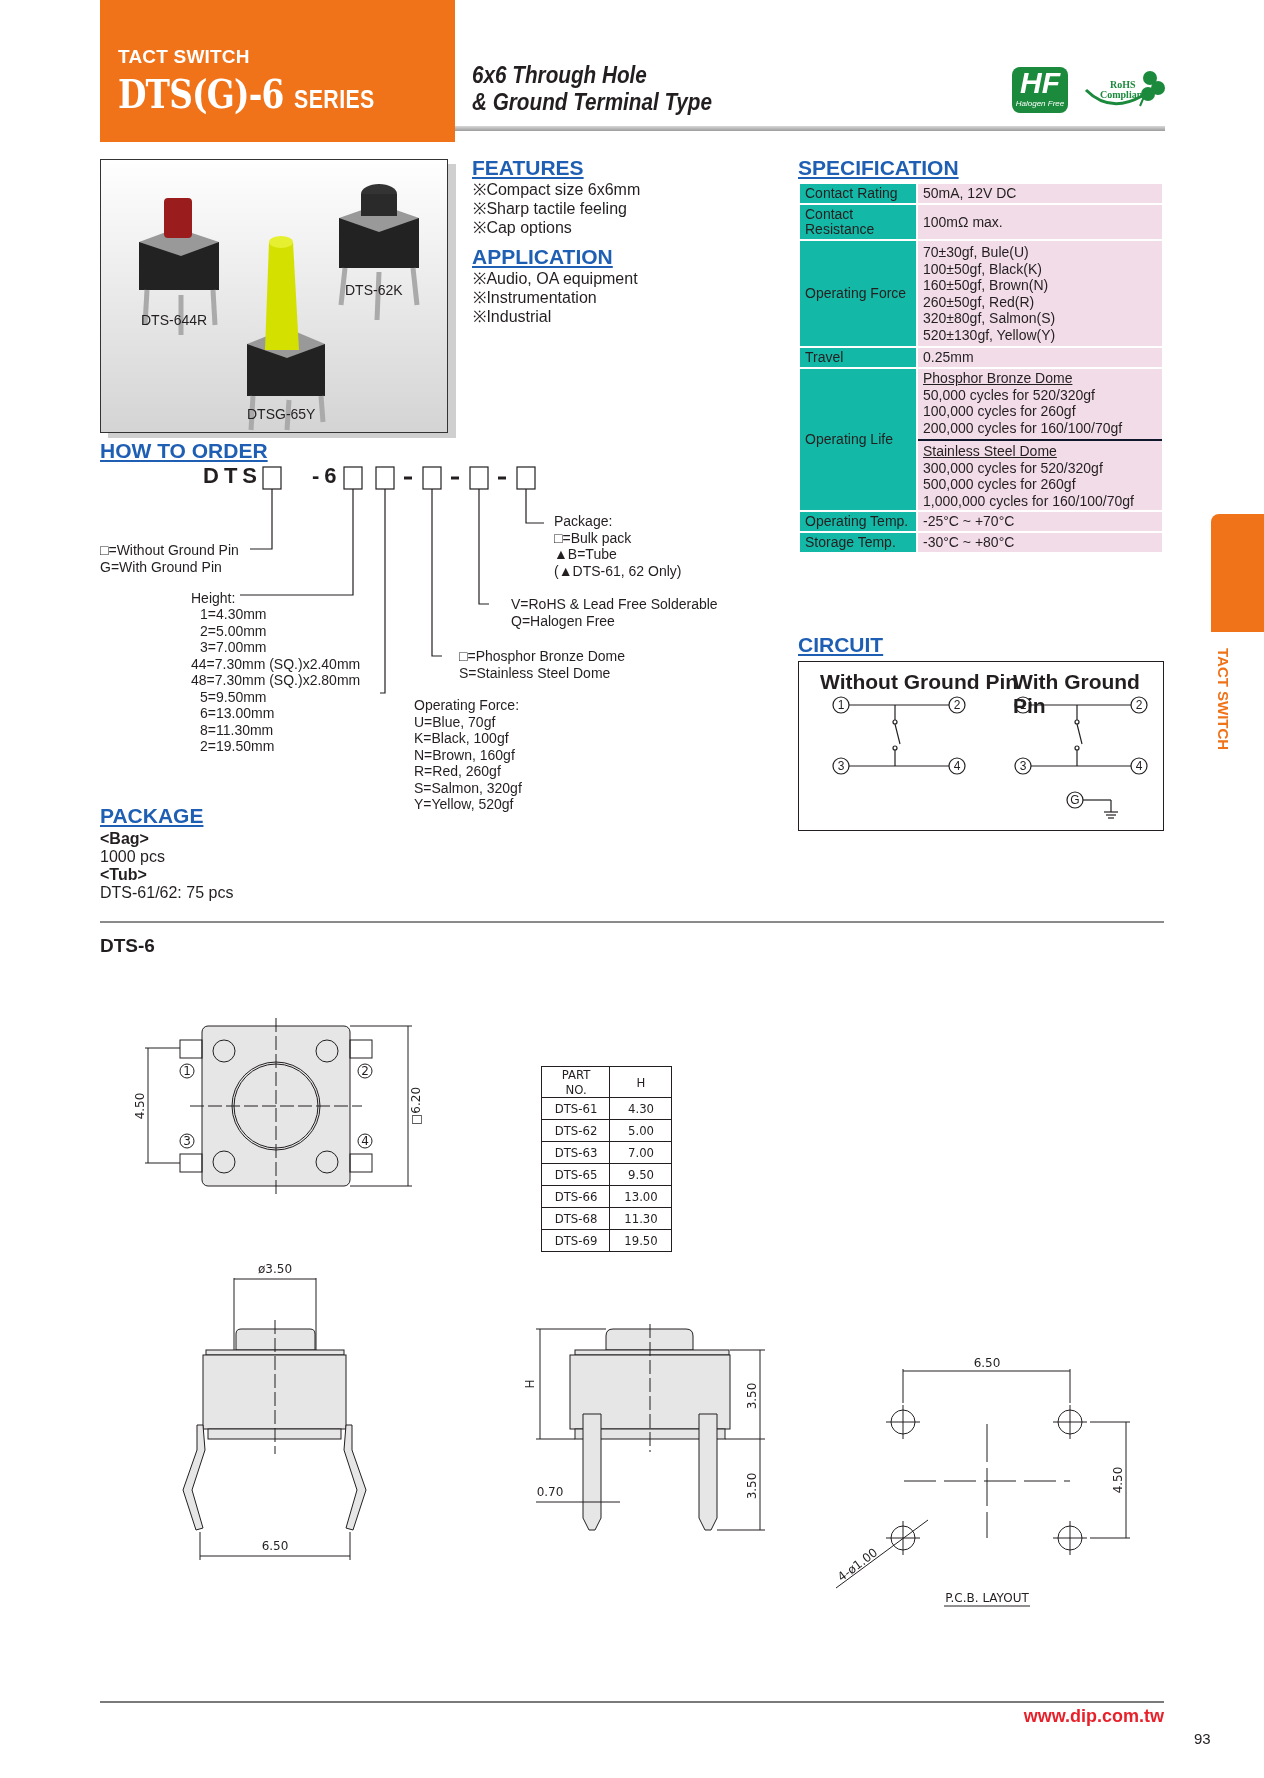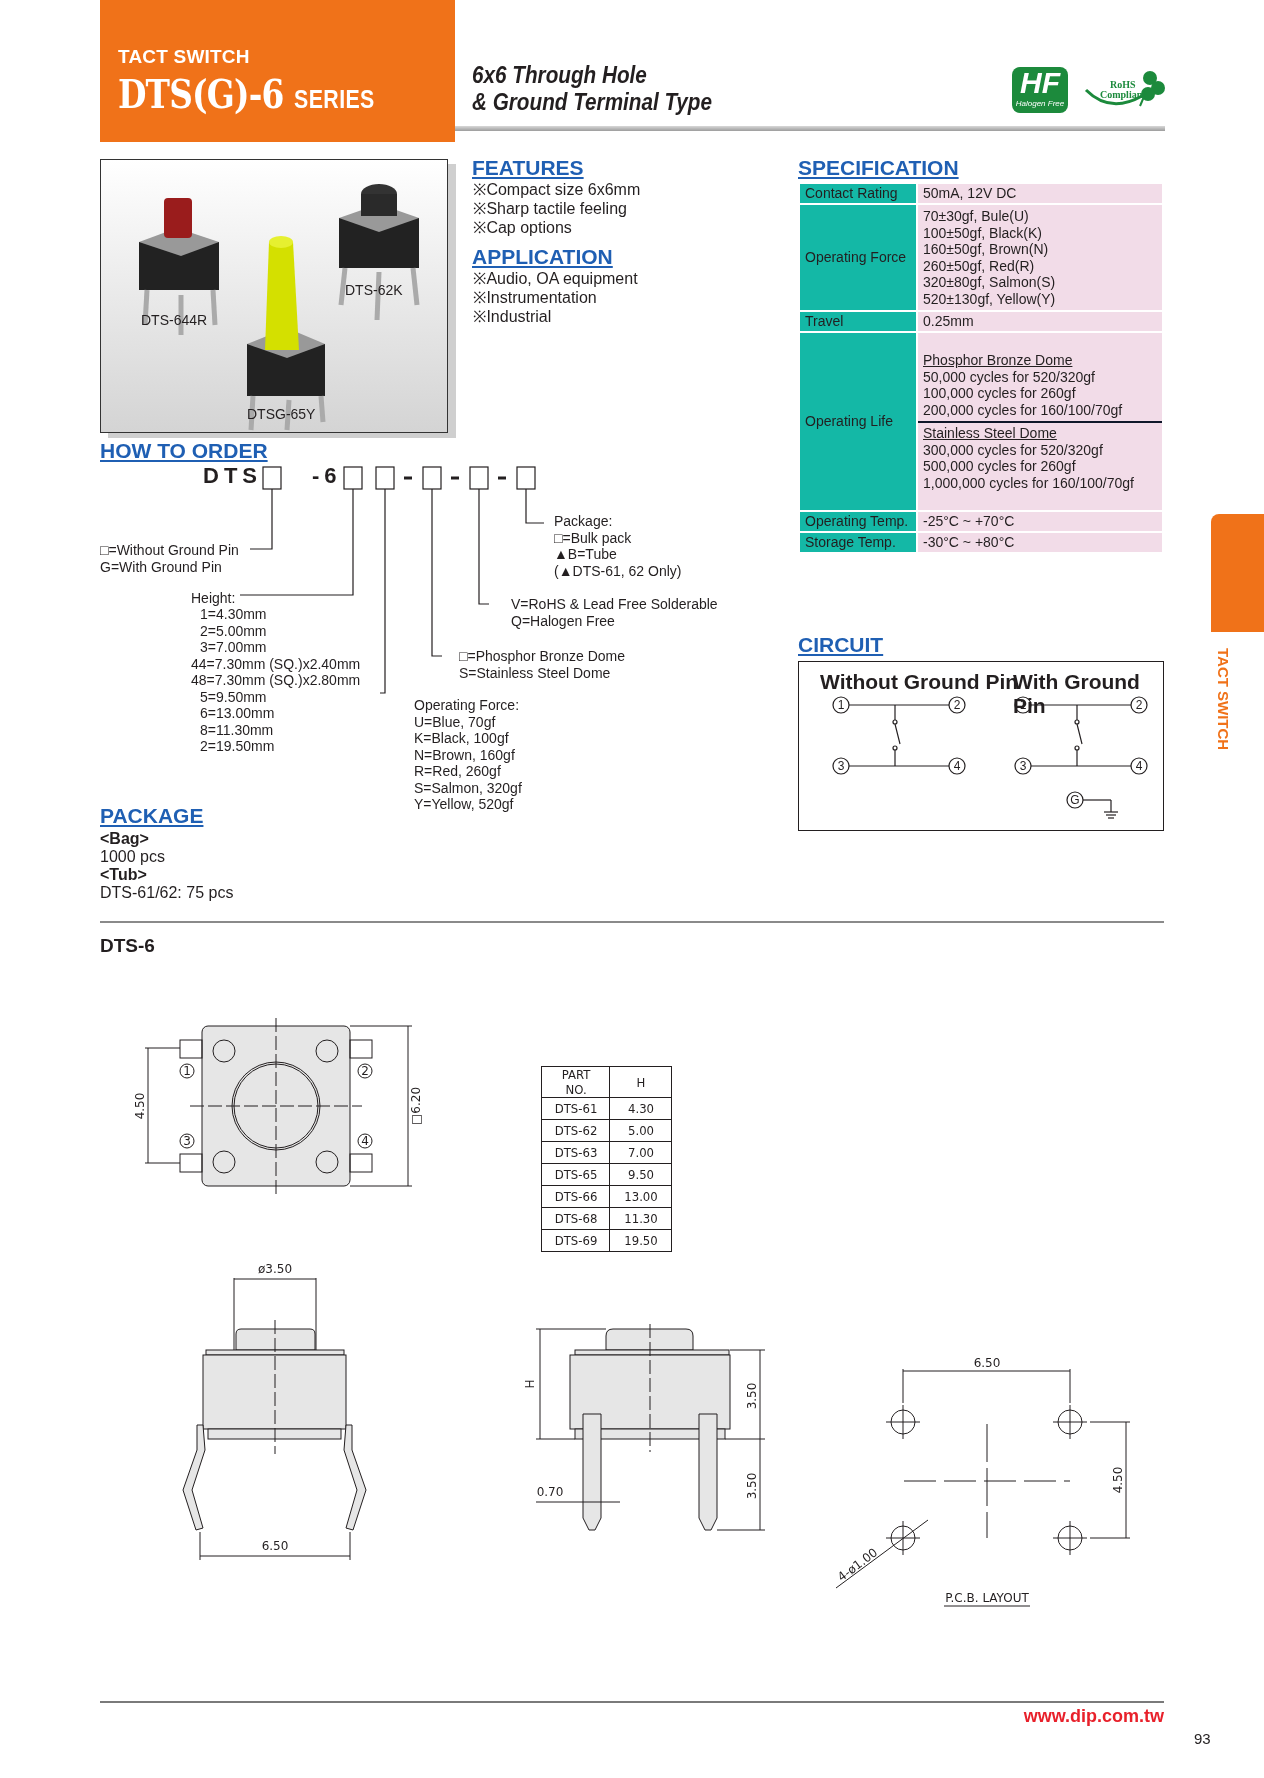--- a/index.html
+++ b/index.html
@@ -147,37 +147,41 @@
 </div>
 
 <div class="abs sec" style="left:798px;top:156px">SPECIFICATION</div>
 <table class="abs spec">
   <tbody>
       <tr>
         <td class="k" style="height:20px">Contact Rating</td>
         <td class="v">50mA, 12V DC</td>
       </tr>
   <tr>
+        <td class="k" style="height:35px">Contact Resistance</td>
+        <td class="v">100mΩ max.</td>
+      </tr>
+  <tr>
         <td class="k">Operating Force</td>
     <td class="v" style="line-height:16.5px;padding:3px 5px">
       <div>70±30gf, Bule(U)</div>
           <div>100±50gf, Black(K)</div>
           <div>160±50gf, Brown(N)</div>
           <div>260±50gf, Red(R)</div>
           <div>320±80gf, Salmon(S)</div>
           <div>520±130gf, Yellow(Y)</div>
     </td>
       </tr>
   <tr>
         <td class="k" style="height:20px">Travel</td>
         <td class="v">0.25mm</td>
       </tr>
   <tr>
         <td class="k">Operating Life</td>
-    <td class="v" style="line-height:16.5px;padding:19px 5px">
+    <td class="v" style="line-height:16.5px;padding:1px 5px">
       <div class="u">Phosphor Bronze Dome</div>
       <div>50,000 cycles for 520/320gf</div>
           <div>100,000 cycles for 260gf</div>
           <div>200,000 cycles for 160/100/70gf</div>
       <div class="sub">
             <div class="u">Stainless Steel Dome</div>
       <div>300,000 cycles for 520/320gf</div>
             <div>500,000 cycles for 260gf</div>
             <div>1,000,000 cycles for 160/100/70gf</div>
           </div>

